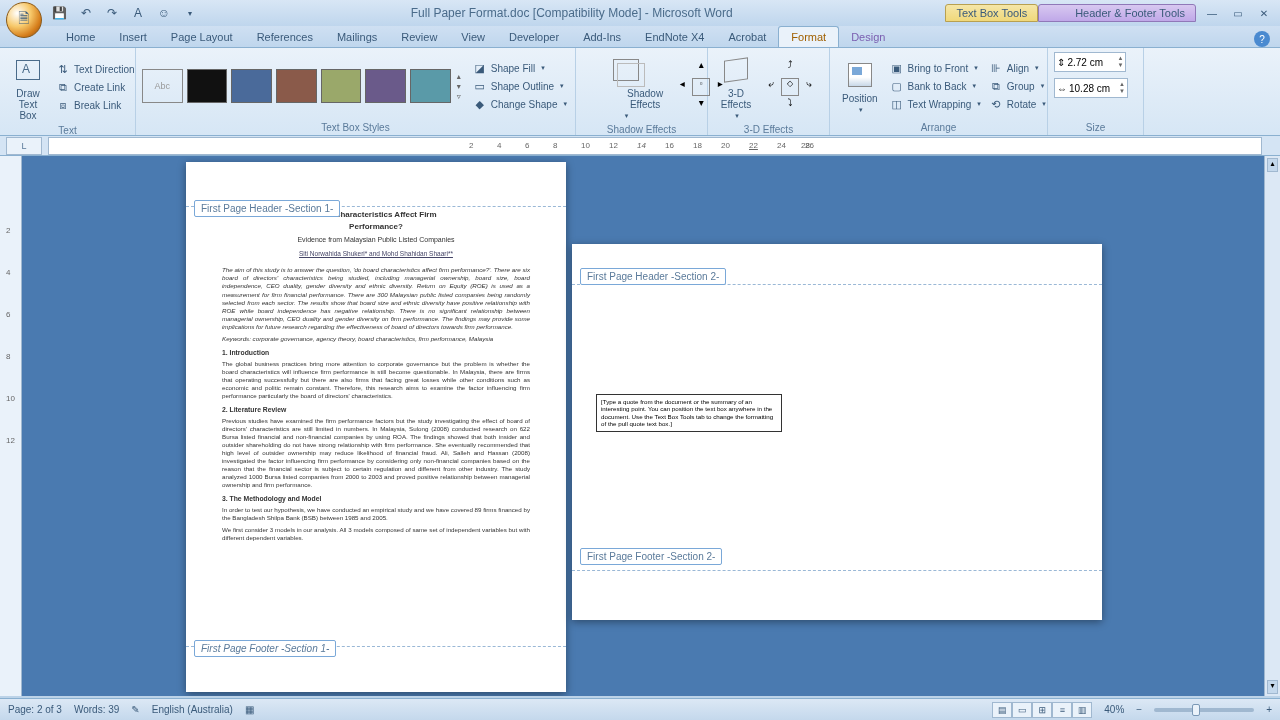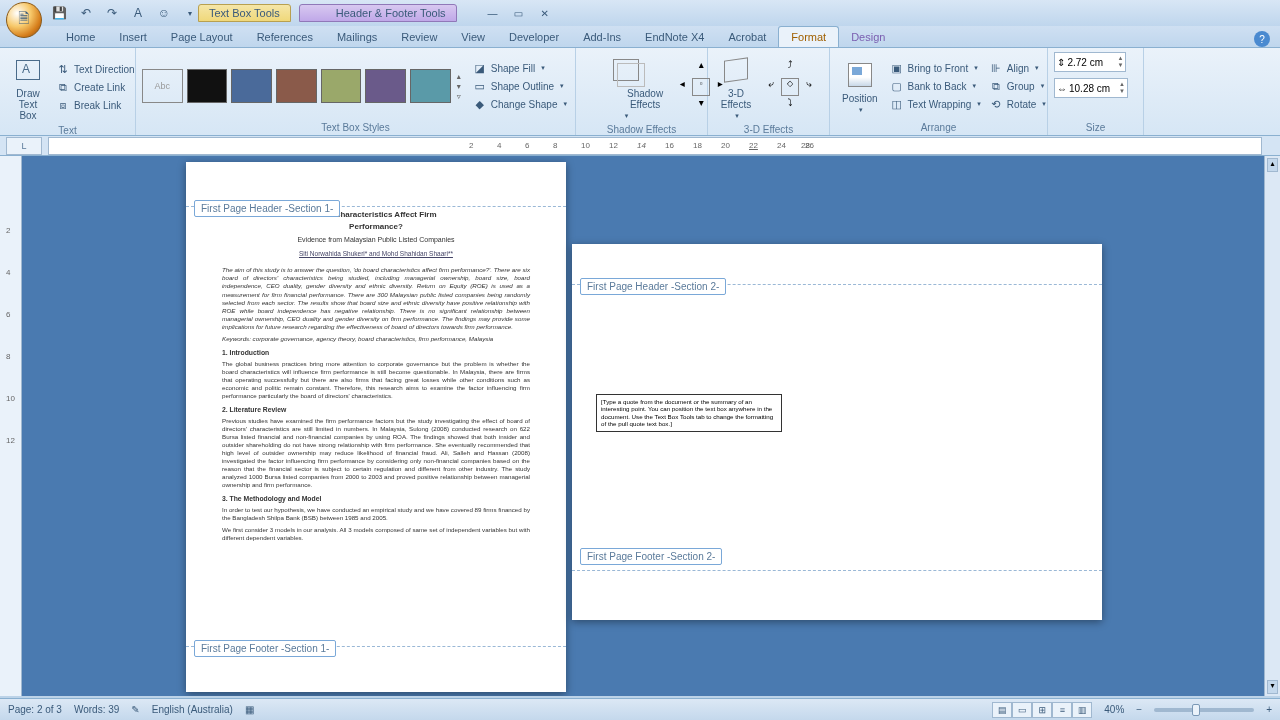--- a/index.html
+++ b/index.html
@@ -4,21 +4,21 @@
 <style>
   * { box-sizing: border-box; margin: 0; padding: 0; font-family: "Segoe UI", Tahoma, sans-serif; }
   body { width: 1280px; height: 720px; background: #bcd3e8; overflow: hidden; position: relative; }
 
   
   .titlebar { height: 26px; background: linear-gradient(#d8e6f5,#bfd6ed); display: flex; align-items: center; font-size: 11px; color:#3a5a7a; }
   .office-orb { width:36px; height:36px; border-radius:50%; background: radial-gradient(circle at 30% 30%,#fff,#f7c96b 40%,#d67e1b 70%,#7a3e0a); border:1px solid #8a5a1a; position:absolute; top:2px; left:6px; z-index:5; display:flex; align-items:center; justify-content:center; }
   .qat { display:flex; gap:10px; margin-left:52px; align-items:center; }
   .qat-icon { width:16px; height:16px; display:flex; align-items:center; justify-content:center; color:#3a5a7a; font-size:12px; }
   .title-text { flex:1; text-align:center; color:#4a6b8a; font-size:12px; }
-  .context-tabs { display:flex; gap:8px; margin-right:24px; }
+  .context-tabs { display:flex; gap:0; margin-right:4px; }
   .ctx-tab { background: linear-gradient(#f5e6a8,#f0d87a); border:1px solid #b8a050; padding:2px 10px; font-size:11px; border-radius:3px 3px 0 0; }
   .ctx-tab.hf { background: linear-gradient(#d8c8f0,#c0a8e8); border-color:#9078b8;padding-left:36px; }
   .win-ctrl { display:flex; gap:2px; margin-right:4px; }
   .win-btn { width:24px; height:16px; display:flex; align-items:center; justify-content:center; font-size:10px; color:#3a5a7a; }
 
   
   .ribbon-tabs { height:22px; background: linear-gradient(#cfe0f2,#bfd6ed); display:flex; align-items:flex-end; padding-left:54px; font-size:11px; color:#3a5a7a; border-bottom:1px solid #8ab0d0; }
   .ribbon-tab { padding:4px 12px; cursor:default; }
   .ribbon-tab.active { background:#eaf2fa; border:1px solid #8ab0d0; border-bottom:none; border-radius:3px 3px 0 0; color:#a06000; }
   .ribbon-tab.context { color:#7a5eb0; }
@@ -97,20 +97,21 @@
       <span style="font-size:14px;">🗎</span>
     </div>
   <div class="qat">
     <span class="qat-icon">💾</span>
     <span class="qat-icon">↶</span>
     <span class="qat-icon">↷</span>
     <span class="qat-icon">A</span>
     <span class="qat-icon">☺</span>
     <span class="qat-icon" style="font-size:8px;">▾</span>
   </div>
+  <div class="title-text">Full Paper Format.doc [Compatibility Mode] - Microsoft Word</div>
   <div class="context-tabs">
     <div class="ctx-tab">Text Box Tools</div>
     <div class="ctx-tab hf">Header &amp; Footer Tools</div>
   </div>
   <div class="win-ctrl">
     <div class="win-btn">—</div>
     <div class="win-btn">▭</div>
     <div class="win-btn">✕</div>
   </div>
 </div>
@@ -344,41 +345,41 @@
       <span class="vruler-num" style="top: 196px;">8</span>
       <span class="vruler-num" style="top: 238px;">10</span>
       <span class="vruler-num" style="top: 280px;">12</span>
     </div>
   <div class="doc-scroll">
 
     <div class="page page1">
       <div class="dash-line" style="top:44px;"></div>
       <div class="hdr-tag" style="top:38px;left:8px;">First Page Header -Section 1-</div>
       <div class="dash-line" style="top:484px;"></div>
-      <div class="ftr-tag" style="top:478px;left:8px;">First Page Footer -Section 1-</div>
+      <div class="ftr-tag" style="top:478px;left:8px;font-style:italic;">First Page Footer -Section 1-</div>
       <div class="doc-content">
         <h1>tor's Characteristics Affect Firm</h1>
         <h1>Performance?</h1>
         <div class="sub">Evidence from Malaysian Public Listed Companies</div>
         <div class="authors">Siti Norwahida Shukeri* and Mohd Shahidan Shaari**</div>
         <p style="font-style:italic;">The aim of this study is to answer the question, 'do board characteristics affect firm performance?'. There are six board of directors' characteristics being studied, including managerial ownership, board size, board independence, CEO duality, gender diversity and ethnic diversity. Return on Equity (ROE) is used as a measurement for firm financial performance. There are 300 Malaysian public listed companies being randomly selected from each sector. The results show that board size and ethnic diversity have positive relationship with ROE while board independence has negative relationship. There is no significant relationship between managerial ownership, CEO duality and gender diversity on firm performance. The findings may provide some implications for future research regarding the effectiveness of board of directors towards firm performance.</p>
         <p style="font-style:italic;">Keywords: corporate governance, agency theory, board characteristics, firm performance, Malaysia</p>
         <div class="sect">1. Introduction</div>
         <p>The global business practices bring more attention to corporate governance but the problem is whether the board characteristics will influence firm performance is still become questionable. In Malaysia, there are firms that operating successfully but there are also firms that facing great losses while other conditions such as economic and politic remain constant. Therefore, this research aims to examine the factor influencing firm performance particularly the board of directors' characteristics.</p>
         <div class="sect">2. Literature Review</div>
         <p>Previous studies have examined the firm performance factors but the study investigating the effect of board of directors' characteristics are still limited in numbers. In Malaysia, Sulong (2008) conducted research on 622 Bursa listed financial and non-financial companies by using ROA. The findings showed that both insider and outsider shareholding do not have strong relationship with firm performance. She eventually recommended that high level of outsider ownership may reduce likelihood of financial fraud. Ali, Salleh and Hassan (2008) investigated the factor influencing firm performance by considering only non-financial companies based on the reason that the financial sector is subject to certain regulation and different from other industry. The study analyzed 1000 Bursa listed companies from 2000 to 2003 and proved positive relationship between managerial ownership and firm performance.</p>
         <div class="sect">3. The Methodology and Model</div>
         <p>In order to test our hypothesis, we have conducted an empirical study and we have covered 89 firms financed by the Bangladesh Shilpa Bank (BSB) between 1985 and 2005.</p>
         <p>We first consider 3 models in our analysis. All 3 models composed of same set of  independent  variables  but  with  different  dependent  variables.</p>
       </div>
     </div>
 
     <div class="page page2">
       <div class="dash-line" style="top:40px;"></div>
-      <div class="hdr-tag" style="top:34px;left:8px;">First Page Header -Section 2-</div>
+      <div class="hdr-tag" style="top:24px;left:8px;">First Page Header -Section 2-</div>
       <div class="dash-line" style="top:326px;"></div>
       <div class="ftr-tag" style="top:304px;left:8px;">First Page Footer -Section 2-</div>
 
       <div class="textbox-sel" style="left:24px;top:150px;width:186px;">
         <span>[Type a quote from the document or the summary of an interesting point. You can position the text box anywhere in the document. Use the Text Box Tools tab to change the formatting of the pull quote text box.]</span>
       </div>
     </div>
 
   </div>
 

